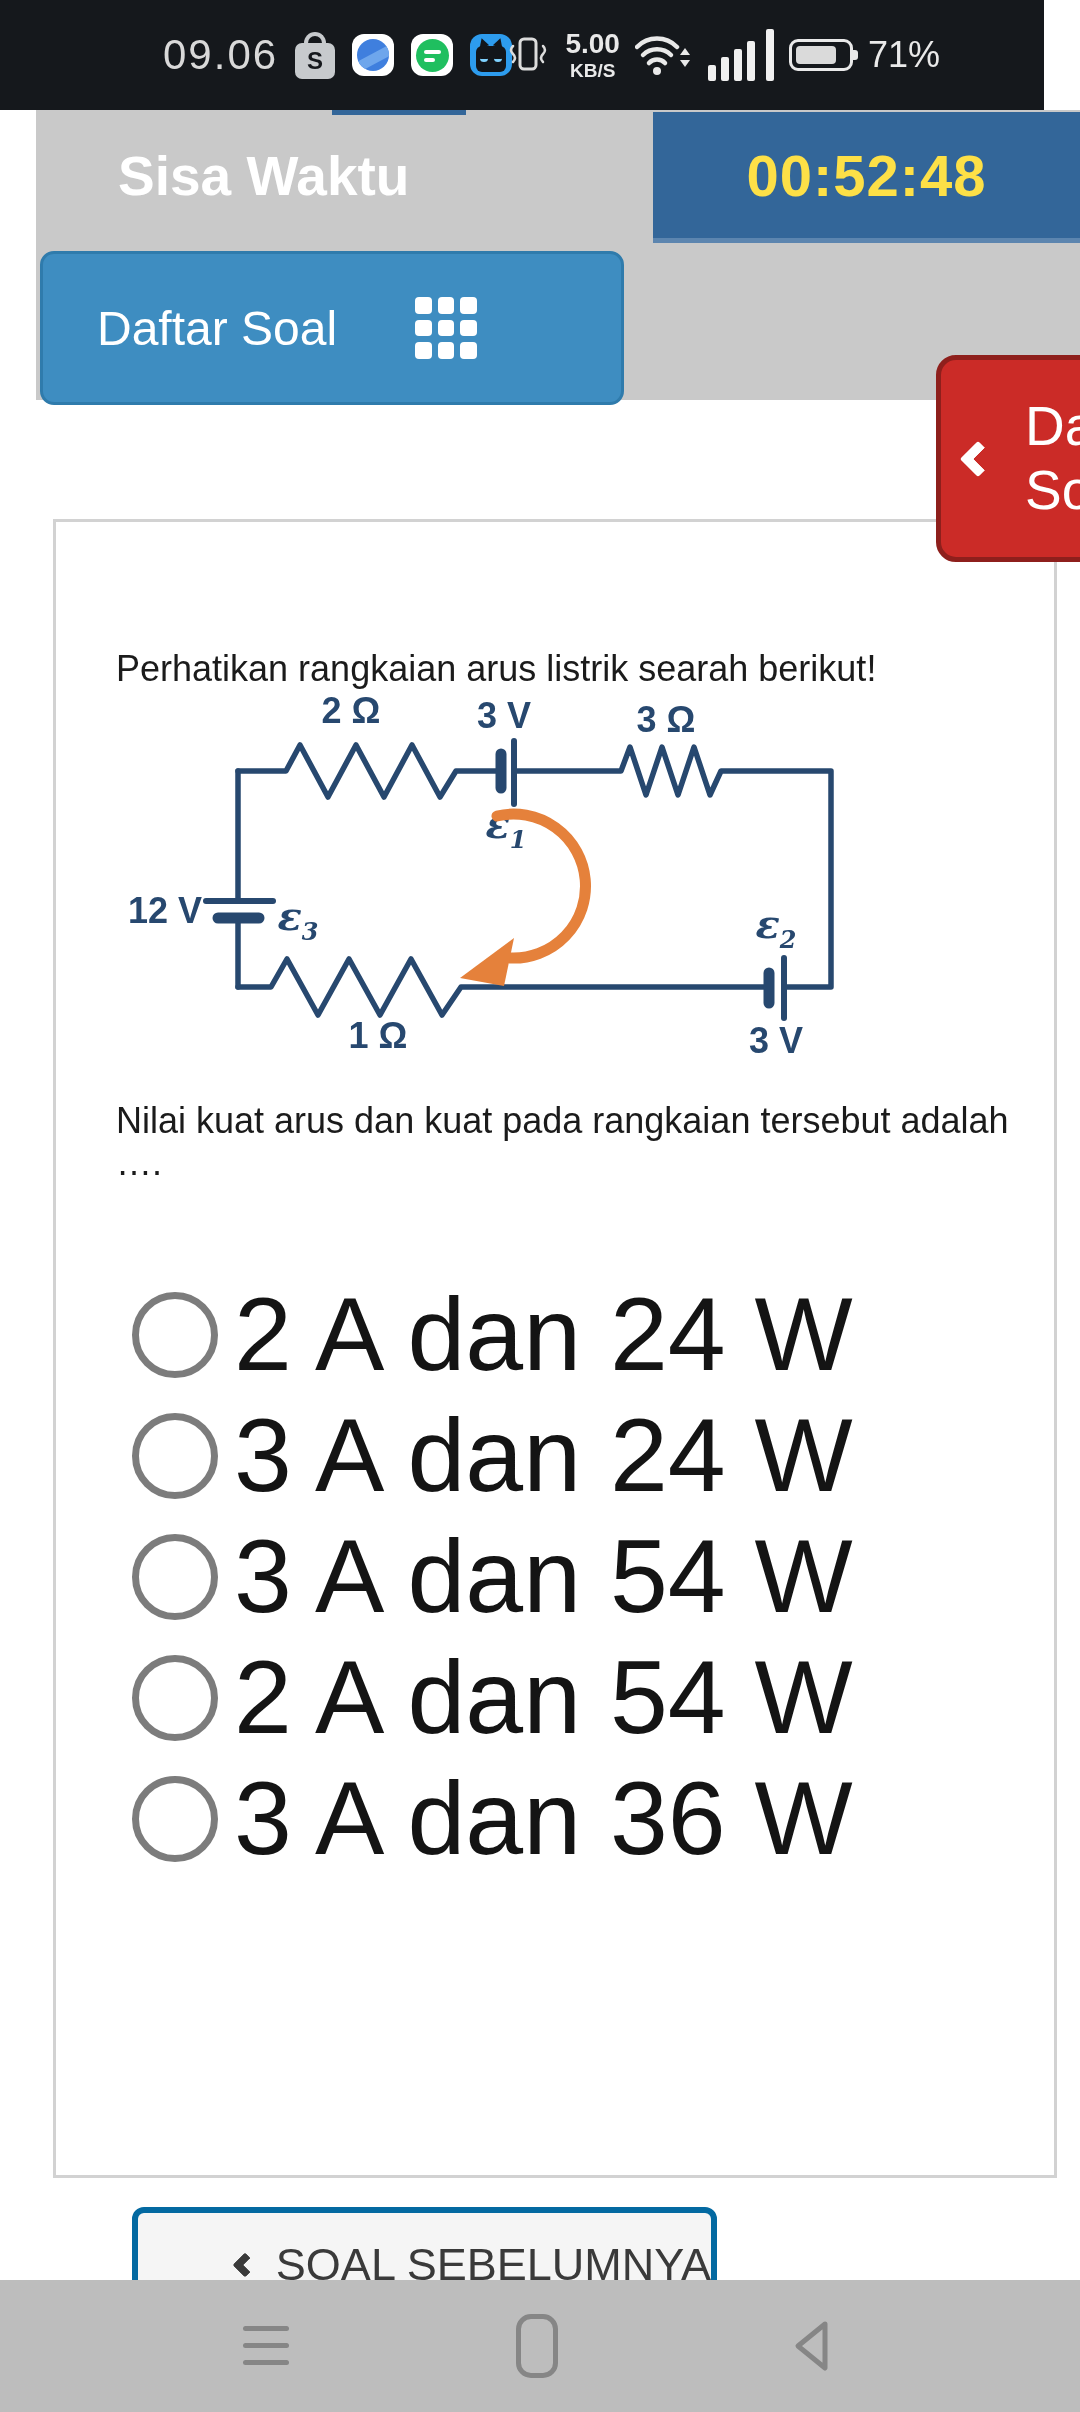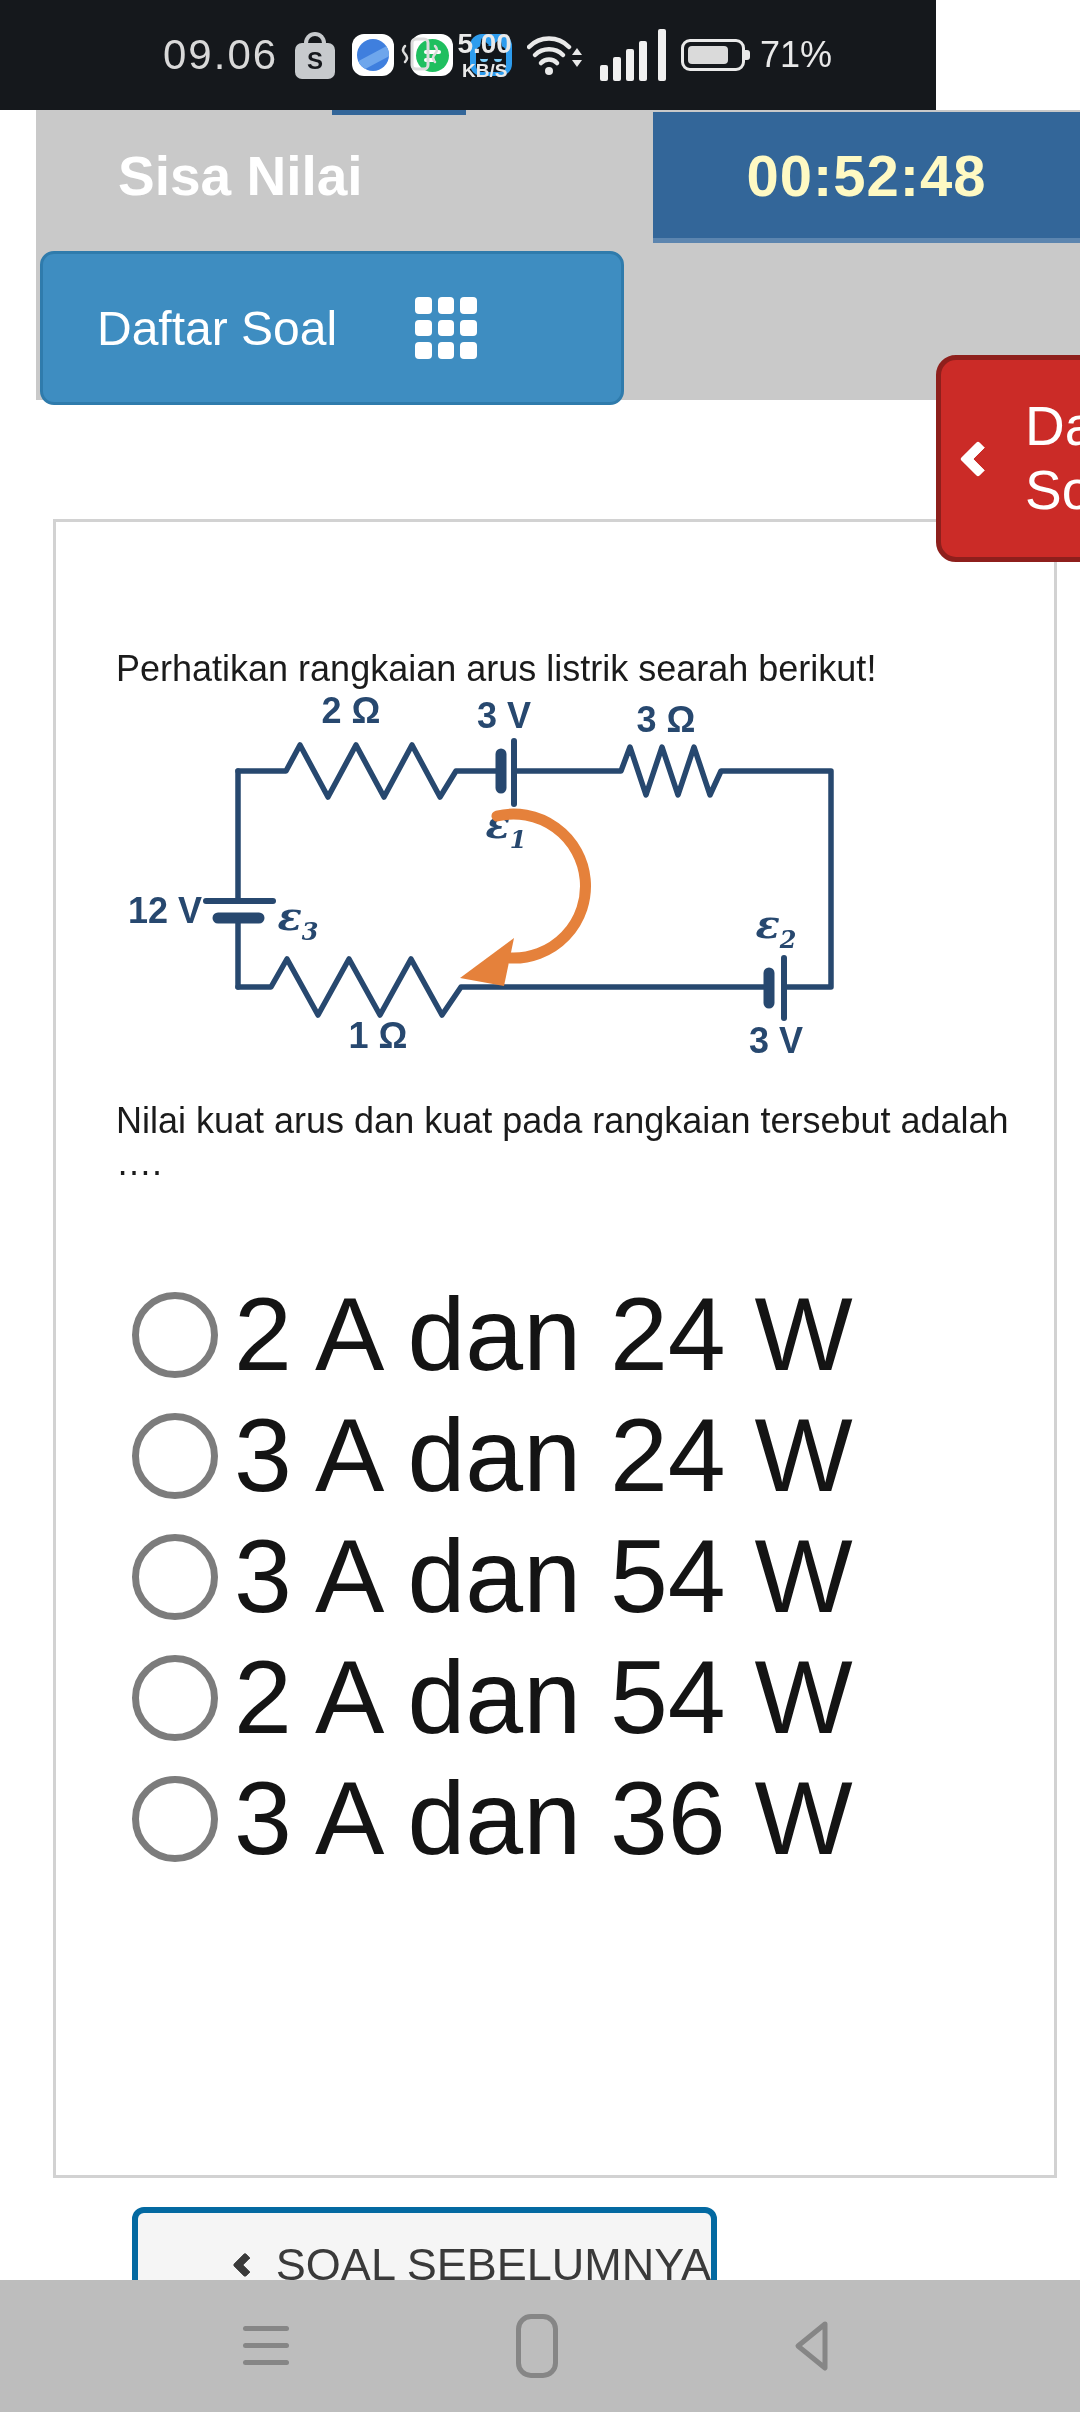--- a/index.html
+++ b/index.html
@@ -1,21 +1,21 @@
 <!DOCTYPE html>
 <html><head>
 <meta charset="utf-8">
 <style>
   * { margin:0; padding:0; box-sizing:border-box; }
   html,body { background:#fff; }
   body { font-family:"Liberation Sans", sans-serif; }
   #screen { position:relative; width:1080px; height:2412px; background:#fff; overflow:hidden; }
 
   
-  .status-bar { position:absolute; left:0; top:0; width:936px; height:110px; background:#15181C; z-index:20;text-decoration:underline; }
+  .status-bar { position:absolute; left:0; top:0; width:1044px; height:110px; background:#15181C; z-index:20;text-decoration:underline; }
   .sb-left { position:absolute; left:163px; top:0; height:110px; display:flex; align-items:center; gap:17px; }
   .sb-time { font-size:42px; color:#D9D9D9; letter-spacing:2px; }
   .app-ic { position:relative; width:42px; height:42px; border-radius:12px; }
   .bag { width:40px; height:48px; background:none; border-radius:0; }
   .bag-handle { position:absolute; left:9px; top:1px; width:22px; height:18px; border:4px solid #C7CACD; border-bottom:none; border-radius:11px 11px 0 0; }
   .bag-body { position:absolute; left:0; top:12px; width:40px; height:36px; background:#C7CACD; border-radius:7px; display:flex; align-items:center; justify-content:center; font-size:24px; font-weight:bold; color:#15181C; }
   .browser { background:#fff; display:flex; align-items:center; justify-content:center; }
   .planet { width:32px; height:32px; border-radius:50%; background:#3F7FDE; position:relative; overflow:hidden; }
   .planet-swirl { position:absolute; left:-4px; top:14px; width:44px; height:10px; background:#6EA6EC; transform:rotate(-28deg); border-radius:6px; }
   .chat { background:#fff; display:flex; align-items:center; justify-content:center; }
@@ -39,21 +39,21 @@
   .b5{height:52px; margin-left:6px;}
   .battery { position:relative; width:64px; height:32px; border:3px solid #E9E9E9; border-radius:9px; }
   .battery-fill { position:absolute; left:4px; top:4px; width:40px; height:18px; background:#DADADA; border-radius:4px; }
   .battery-nub { position:absolute; right:-8px; top:8px; width:5px; height:10px; background:#E9E9E9; border-radius:0 3px 3px 0; }
   .pct { font-size:36px; color:#E9E9E9; }
 
   
   .blue-tab { position:absolute; left:332px; top:108px; width:134px; height:7px; background:#336699; z-index:3; }
   .band { position:absolute; left:36px; top:110px; width:1044px; height:290px; background:#C9C9C9; z-index:2; }
   .sisa { position:absolute; left:82px; top:34px; font-size:55px; font-weight:bold; color:#FFF; }
-  .timer { position:absolute; left:617px; top:2px; width:427px; height:131px; background:#336699; border-bottom:5px solid #5C85AF; display:flex; align-items:center; justify-content:center; font-size:58px; font-weight:bold; color:#fef9c3; letter-spacing:1px; }
+  .timer { position:absolute; left:617px; top:2px; width:427px; height:131px; background:#336699; border-bottom:5px solid #5C85AF; display:flex; align-items:center; justify-content:center; font-size:58px; font-weight:bold; color:#fde047; letter-spacing:1px; }
   .daftar { position:absolute; left:4px; top:141px; width:584px; height:154px; background:#3E8DC1; border:3px solid #2F7BAC; border-radius:14px; display:flex; align-items:center; padding-left:54px; cursor:pointer; }
   .daftar-label { font-size:48px; color:#FFF; }
   .grid-ic { margin-left:78px; width:62px; height:62px; display:grid; grid-template-columns:repeat(3,1fr); grid-template-rows:repeat(3,1fr); gap:6px; }
   .grid-ic i { background:#FFF; border-radius:4px; display:block; }
 
   
   .red-btn { position:absolute; left:936px; top:355px; width:300px; height:207px; background:#CB2B27; border:5px solid #8E1F1C; border-radius:20px; display:flex; align-items:center; padding-left:24px; gap:34px; z-index:6; cursor:pointer; }
   .chev { display:inline-block; transform:rotate(45deg); border-radius:3px; }
   .chev-red { width:26px; height:26px; border-left:10px solid #FFF; border-bottom:10px solid #FFF; }
   .red-text { display:flex; flex-direction:column; font-size:55px; color:#FFF; line-height:1.15; }
@@ -141,21 +141,21 @@
       </span>
       <span class="battery">
         <span class="battery-fill"></span>
         <span class="battery-nub"></span>
       </span>
       <span class="pct">71%</span>
     </div>
   </div>
 
   <div class="band">
-    <div class="sisa">Sisa Nilai</div>
+    <div class="sisa">Sisa Waktu</div>
     <div class="timer">00:52:48</div>
     <div class="daftar">
       <span class="daftar-label">Daftar Soal</span>
       <span class="grid-ic">
         <i></i>
           <i></i>
           <i></i>
         <i></i>
           <i></i>
           <i></i>

